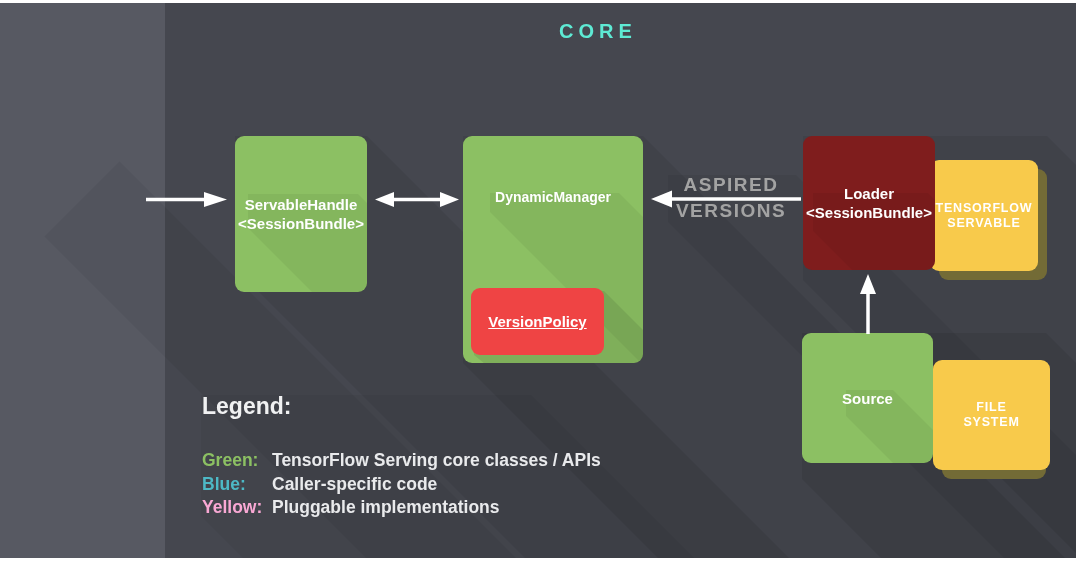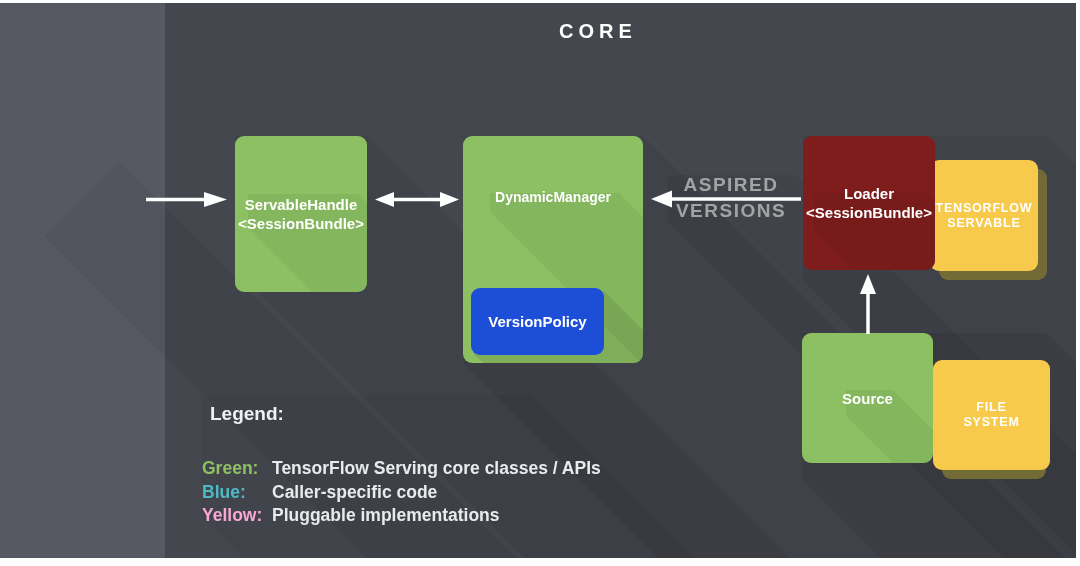--- a/index.html
+++ b/index.html
@@ -40,41 +40,41 @@
   .tf{left:930px;top:157px;width:108px;height:111px;}
   .fs-back{left:942px;top:366px;width:104px;height:110px;}
   .fs{left:933px;top:357px;width:117px;height:110px;}
   .aspired{
     position:absolute;left:656px;top:170px;width:150px;text-align:center;
     color:#a3a3a3;font-weight:bold;font-size:19px;letter-spacing:1.5px;line-height:23px;
   }
   .aspired .l2{display:block;margin-top:3px;}
   .aspired .l1{display:block;}
   .legend{position:absolute;left:202px;top:392px;color:#e9eaec;}
-  .legend-heading{font-size:19px;font-weight:bold;line-height:22px;color:#f0f1f2;margin:8px;}
+  .legend-heading{font-size:23px;font-weight:bold;line-height:22px;color:#f0f1f2;margin:0;}
   .legend-rows{margin-top:32px;}
   .lrow{display:grid;grid-template-columns:70px auto;font-size:17.5px;line-height:23.5px;font-weight:bold;}
 </style>
 </head>
 <body>
 
 <div class="panel">
   <div class="strip" style="background: rgb(87, 89, 98);"></div>
 
   <svg class="layer" viewBox="0 0 1076 555">
     <polygon fill="#000" opacity="0.05" points="119.5,158.5 819.5,858.5 744.5,933.5 44.5,233.5"></polygon>
     <polygon fill="#000" opacity="0.07" points="235,133 367,133 1067,833 1067,965 935,965 235,265"></polygon>
     <polygon fill="#000" opacity="0.07" points="463,133 643,133 1343,833 1343,1060 1163,1060 463,360"></polygon>
     <polygon fill="#000" opacity="0.07" points="803,133 1047,133 1747,833 1747,977 1503,977 803,277"></polygon>
     <polygon fill="#000" opacity="0.07" points="802,330 1046,330 1746,1030 1746,1176 1502,1176 802,476"></polygon>
     <polygon fill="#000" opacity="0.055" points="668,172 796,172 1496,872 1496,919 1368,919 668,219"></polygon>
     <polygon fill="#000" opacity="0.04" points="201,392 531,392 1231,1092 1231,1213 901,1213 201,513"></polygon>
   </svg>
 
-  <div class="core" style="color: #ffffff;">CORE</div>
+  <div class="core" style="color: #5eead4;">CORE</div>
 
   <div class="card-back tf-back" style="background: rgb(115, 107, 54);"></div>
   <div class="card tf" style="background: rgb(248, 202, 75);">
     <span class="lbl">
       <span>TENSORFLOW</span><br>
       <span>SERVABLE</span>
     </span>
   </div>
   <div class="card-back fs-back" style="background: rgb(115, 107, 54);"></div>
   <div class="card fs" style="background: rgb(248, 202, 75);">
@@ -105,21 +105,21 @@
       <span>Loader</span><br>
       <span>&lt;SessionBundle&gt;</span>
     </span>
   </div>
 
   <div class="node src" style="background: rgb(140, 192, 99);">
     <i class="ts" style="clip-path:polygon(44px 57px,91px 57px,391px 357px,391px 383px,344px 383px,44px 83px)"></i>
     <span class="lbl">Source</span>
   </div>
 
-  <div class="node vp" style="background: #1d4ed8;">
+  <div class="node vp" style="background: #ef4444; text-decoration: underline;">
     <span class="lbl">VersionPolicy</span>
   </div>
 
   <svg class="layer" viewBox="0 0 1076 555">
     <g>
       <line x1="146" y1="196.5" x2="206" y2="196.5" stroke="#fff" stroke-width="3.5"></line>
       <polygon fill="#fff" points="204,189 227,196.5 204,204"></polygon>
     </g>
     <g>
       <line x1="392" y1="196.5" x2="442" y2="196.5" stroke="#fff" stroke-width="3.5"></line>

